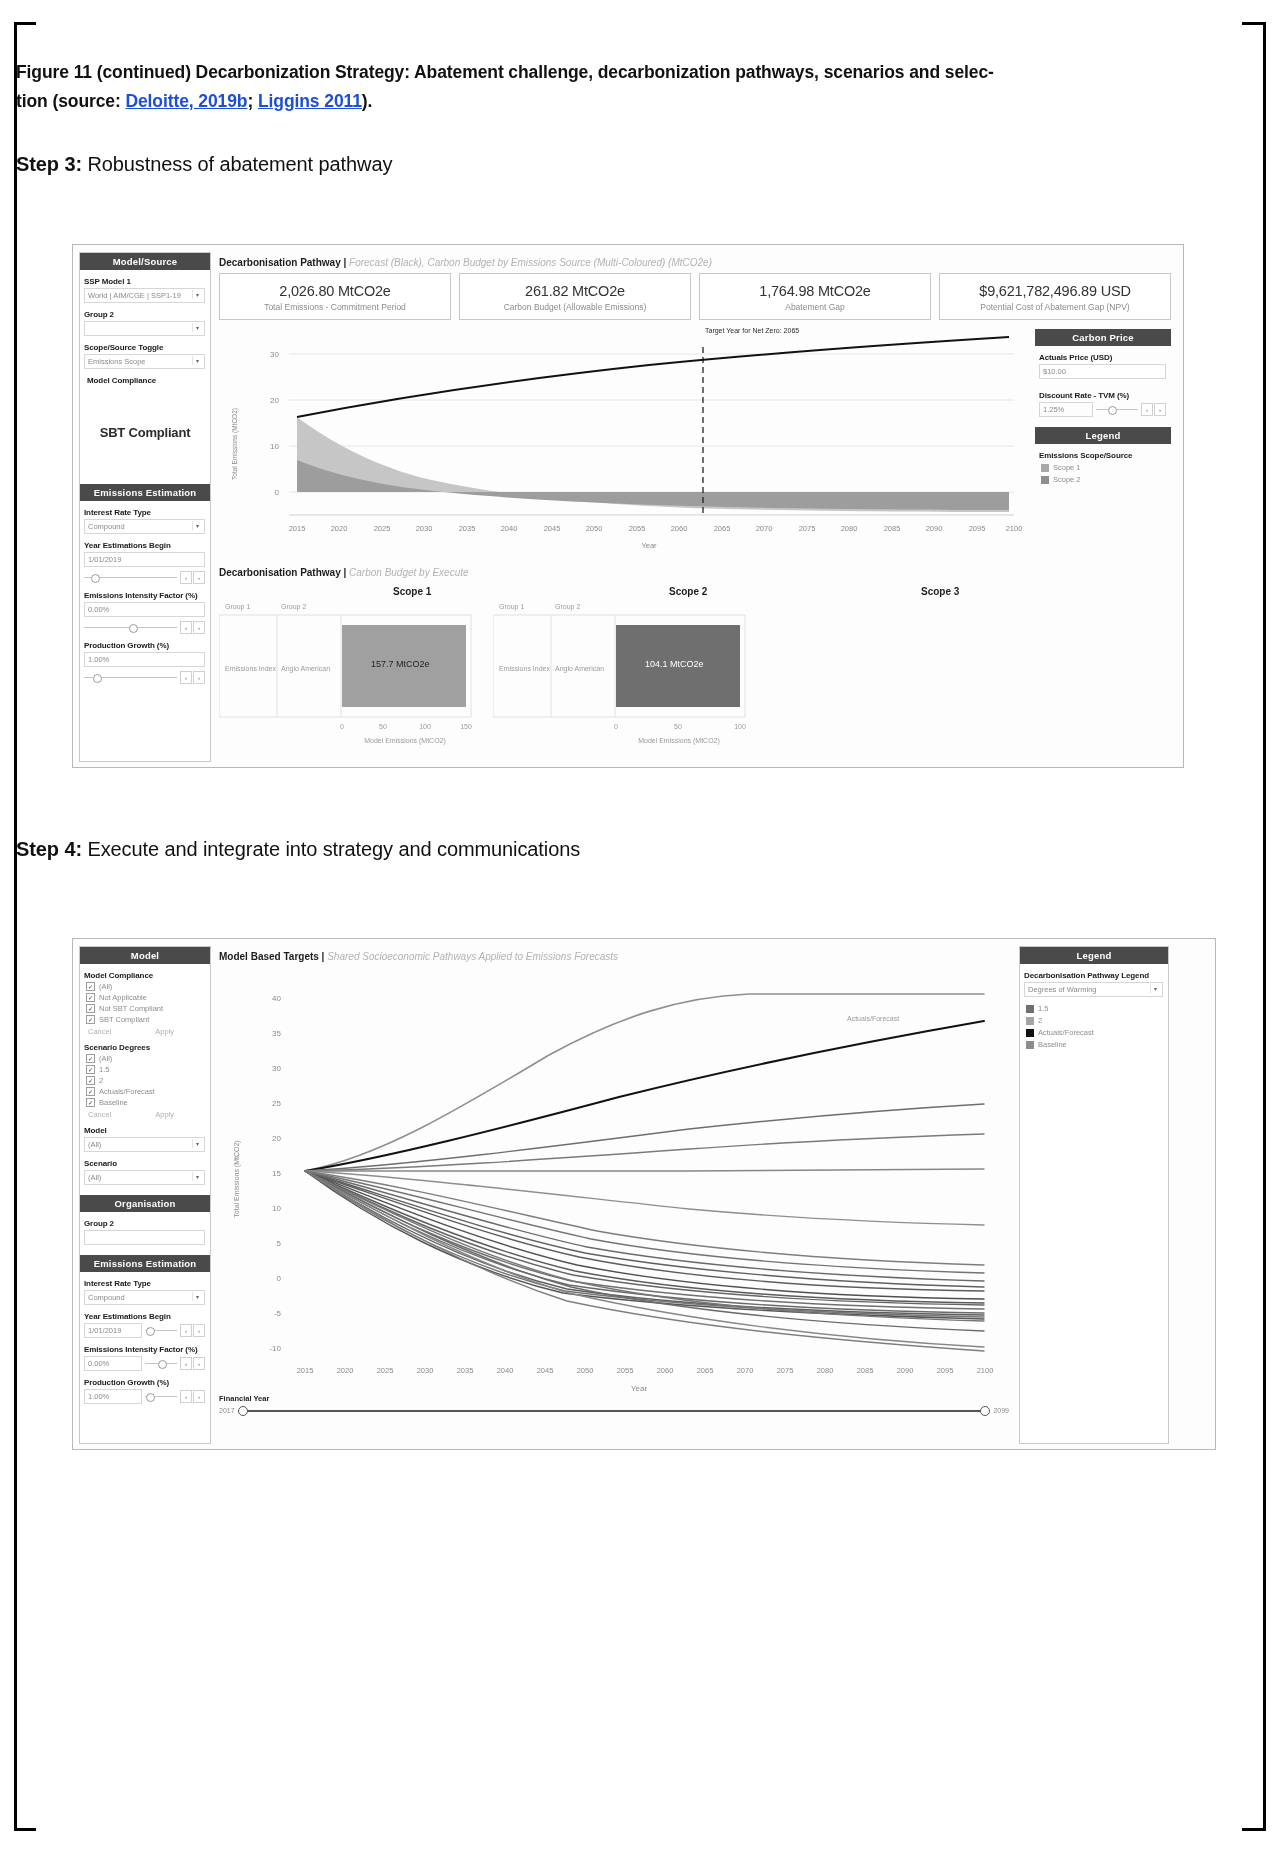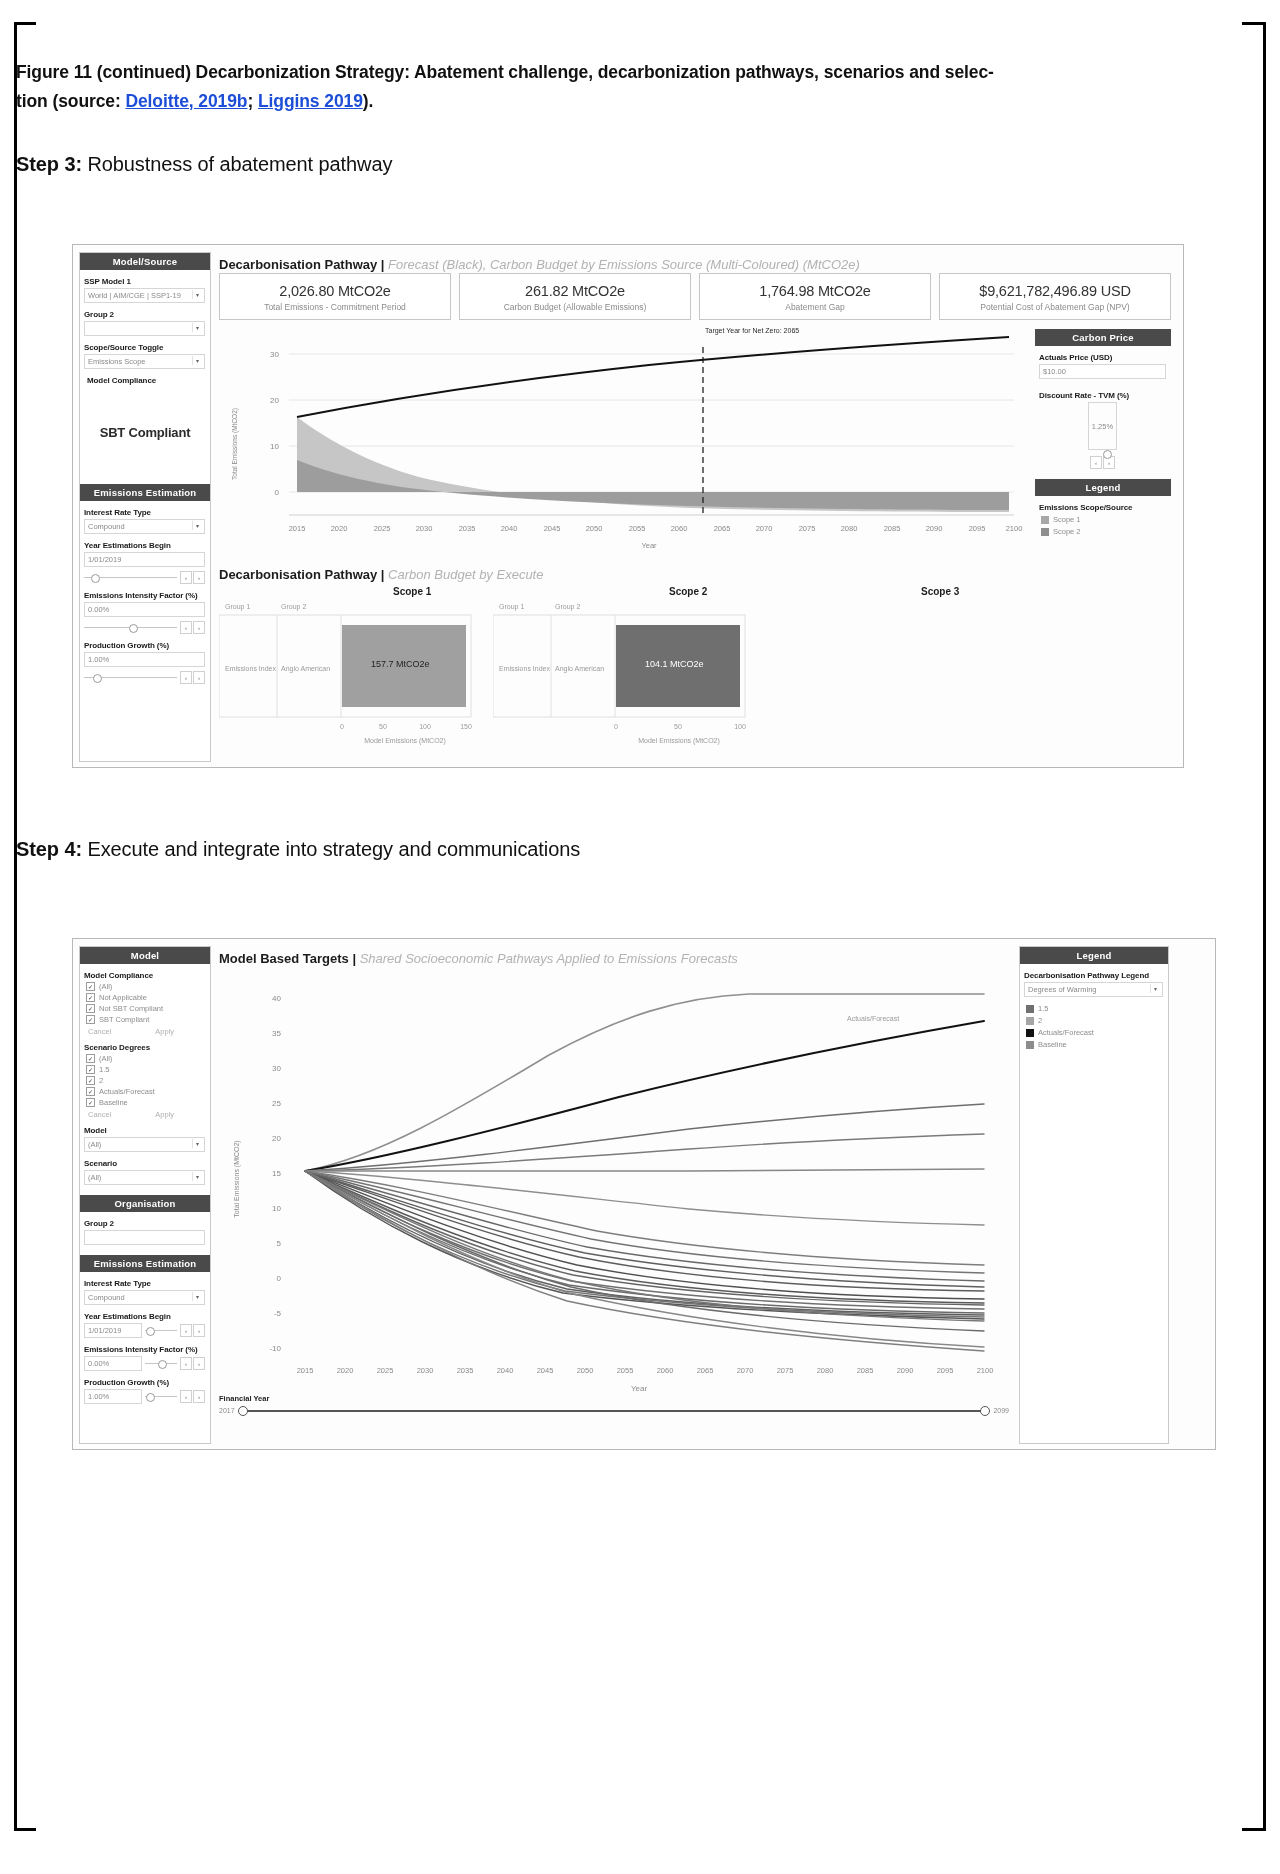--- a/index.html
+++ b/index.html
@@ -53,21 +53,21 @@
              font-size:6px;color:#333;line-height:1;}
   .capbtns{display:flex;gap:10px;margin:3px 0 0 8px;font-size:7.5px;color:#b0b0b0;}
   .bigcomp{text-align:center;font-size:13px;font-weight:600;color:#2b2b2b;margin-top:40px;letter-spacing:-.2px;}
 
   
   .kpirow{position:absolute;display:flex;gap:8px;}
   .kpi{border:1px solid #c6c6c6;background:#fff;flex:1;text-align:center;padding:9px 2px 7px;}
   .kpi .v{font-size:14.5px;color:#333;letter-spacing:-.2px;}
   .kpi .l{font-size:8.5px;color:#8b8b8b;margin-top:3px;}
 
-  .charttitle{position:absolute;font-size:13px;font-weight:700;color:#1c1c1c;}
+  .charttitle{position:absolute;font-size:10px;font-weight:700;color:#1c1c1c;}
   .charttitle .sub{font-weight:400;color:#b2b2b2;font-style:italic;}
 
   .legitem{display:flex;align-items:center;gap:4px;margin:3px 0 0 6px;font-size:7.5px;color:#8d8d8d;}
   .sw{width:8px;height:8px;display:inline-block;}
 
   .barlabel{position:absolute;font-size:9px;font-weight:400;color:#1f1f1f;}
   .grouplbl{position:absolute;font-size:7px;color:#9a9a9a;}
   .scopeTitle{position:absolute;font-size:10px;font-weight:700;color:#1c1c1c;}
 
   svg{display:block;}
@@ -82,21 +82,21 @@
 <div class="crop tr-v"></div>
 <div class="crop bl-h"></div>
 <div class="crop bl-v"></div>
 <div class="crop br-h"></div>
 <div class="crop br-v"></div>
 <div class="page-edge"></div>
 <div class="page-edge-r"></div>
 
 <div class="caption">
   <span class="norm">Figure 11 (continued) Decarbonization Strategy: Abatement challenge, decarbonization pathways, scenarios and selec-</span><br>
-  <span class="norm">tion (source: </span><a class="lk" href="#">Deloitte, 2019b</a><span class="norm">; </span><a class="lk" href="#">Liggins 2019</a><span class="norm">).</span>
+  <span class="norm">tion (source: </span><a class="lk" href="#">Deloitte, 2019b</a><span class="norm">; </span><a class="lk" href="#">Liggins 2011</a><span class="norm">).</span>
 </div>
 
 <div class="step" id="step3">
   <b>Step 3:</b><span class="rest"> Robustness of abatement pathway</span>
 </div>
 
 <div class="step" id="step4">
   <b>Step 4:</b><span class="rest"> Execute and integrate into strategy and communications</span>
 </div>
 
@@ -250,21 +250,21 @@
     <div class="nb" style="left:486px;top:-2px;font-size:7px;color:#2b2b2b;">Target Year for Net Zero: 2065</div>
   </div>
 
   <div class="panel" style="left:962px;top:84px;width:136px;height:155px;border:none;background:transparent;">
     <div class="hdrbar">Carbon Price</div>
     <div class="fl">Actuals Price (USD)</div>
     <div class="fbox">
       <span>$10.00</span>
     </div>
     <div class="fl" style="margin-top:12px;">Discount Rate - TVM (%)</div>
-    <div style="display:flex;align-items:center;gap:3px;margin:0 5px 0 4px;flex-direction:column;">
+    <div style="display:flex;align-items:center;gap:3px;margin:0 5px 0 4px;">
       <div style="flex:0 0 46px;border:1px solid #d6d6d6;height:13px;display:flex;align-items:center;padding:0 3px;font-size:7.5px;color:#8a8a8a;">
         <span>1.25%</span>
       </div>
       <div class="track" style="flex:1;">
           <div class="knob" style="left:28%"></div>
         </div>
       <div class="spin">
         <span>‹</span>
         <span>›</span>
       </div>

